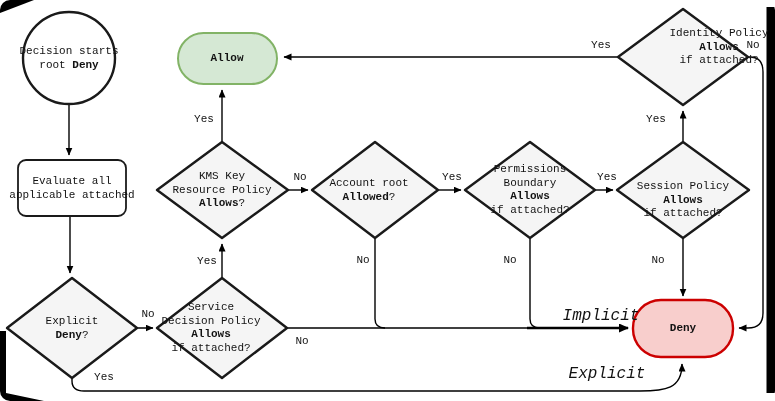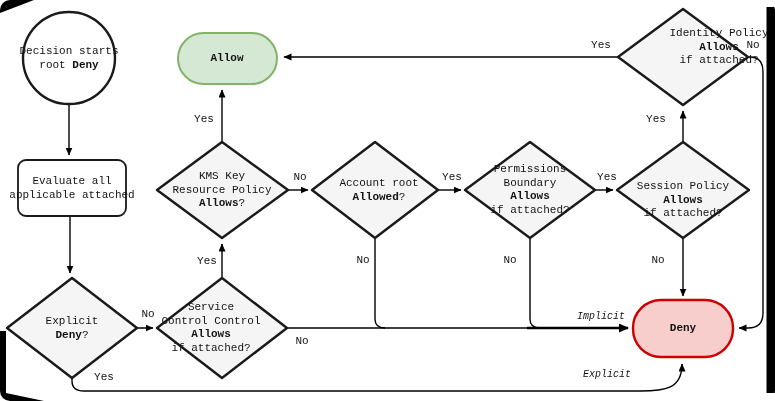--- a/index.html
+++ b/index.html
@@ -10,21 +10,21 @@
   .plain-shape{fill:#ffffff;stroke:#1a1a1a;}
   .allow-shape{fill:var(--allow-fill,#d5e8d4);stroke:var(--allow-stroke,#82b366);stroke-width:2;}
   .deny-shape{fill:var(--deny-fill,#f8cecc);stroke:var(--deny-stroke,#cc0000);stroke-width:2.4;}
   .edge{fill:none;stroke:#000000;stroke-width:1.4;}
   .edge-thick{fill:none;stroke:#000000;stroke-width:2.6;}
   .artifact{fill:#000000;}
   .node-label{position:absolute;transform:translate(-50%,-50%);text-align:center;
               font-size:11px;line-height:13.5px;white-space:nowrap;}
   .pill-label{position:absolute;transform:translate(-50%,-50%);font-size:11px;font-weight:bold;white-space:nowrap;}
   .edge-label{position:absolute;transform:translate(-50%,-50%);font-size:11px;white-space:nowrap;}
-  .italic{font-style:italic;font-size:10px;}
+  .italic{font-style:italic;font-size:16px;}
   b{font-weight:bold;}
 </style>
 </head>
 <body>
 
 <div id="stage">
 
   <svg width="775" height="401" viewBox="0 0 775 401">
     <defs>
       <marker id="arr" markerWidth="9" markerHeight="8" refX="7.5" refY="3.5" orient="auto" markerUnits="userSpaceOnUse">
@@ -80,32 +80,32 @@
     <span>applicable attached</span>
   </div>
 
   <div class="node-label" style="left:72px;top:328px;">
     <span>Explicit</span><br>
     <b>Deny</b><span>?</span>
   </div>
 
   <div class="node-label" style="left:211px;top:328px;text-align:center;">
     <span>Service</span><br>
-    <span>Control Control</span><br>
+    <span>Decision Policy</span><br>
     <b>Allows</b><br>
     <span>if attached?</span>
   </div>
 
   <div class="node-label" style="left:222px;top:190px;">
     <span>KMS Key</span><br>
     <span>Resource Policy</span><br>
     <b>Allows</b><span>?</span>
   </div>
 
-  <div class="node-label" style="left:379px;top:190px;">
+  <div class="node-label" style="left:369px;top:190px;">
     <span>Account root</span><br>
     <b>Allowed</b><span>?</span>
   </div>
 
   <div class="node-label" style="left:530px;top:190px;">
     <span>Permissions</span><br>
     <span>Boundary</span><br>
     <b>Allows</b><br>
     <span>if attached?</span>
   </div>

